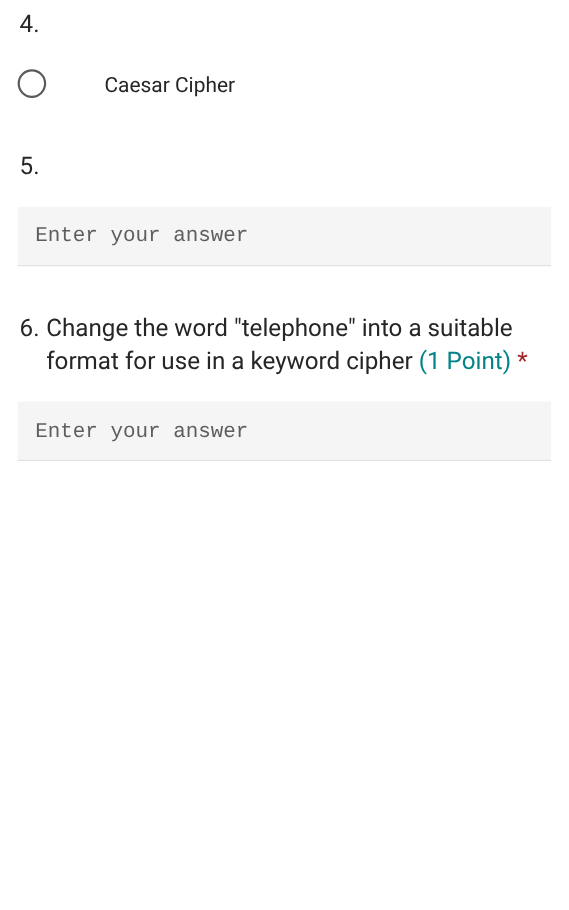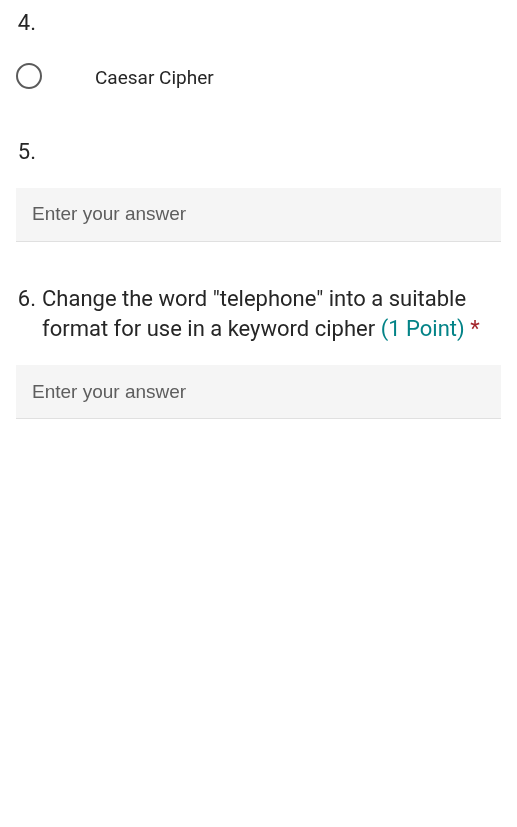--- a/index.html
+++ b/index.html
@@ -67,20 +67,21 @@
     margin: 0 16px;
     width: calc(100% - 32px);
     height: 54px;
     border: none;
     background: #f5f5f5;
     font-size: 19px;
     padding: 0 16px;
     color: #262626;
     outline: none;
     border-bottom: 1px solid #e0e0e0;
+    font-family: Liberation Mono, monospace;
   }
   .text-input::placeholder {
     color: #5e5e5e;
   }
   .q5 .question-row, .q6 .question-row { margin-bottom: 20px; }
   .q5, .q6 { margin-bottom: 42px; }
 </style>
 </head>
 <body>
 

